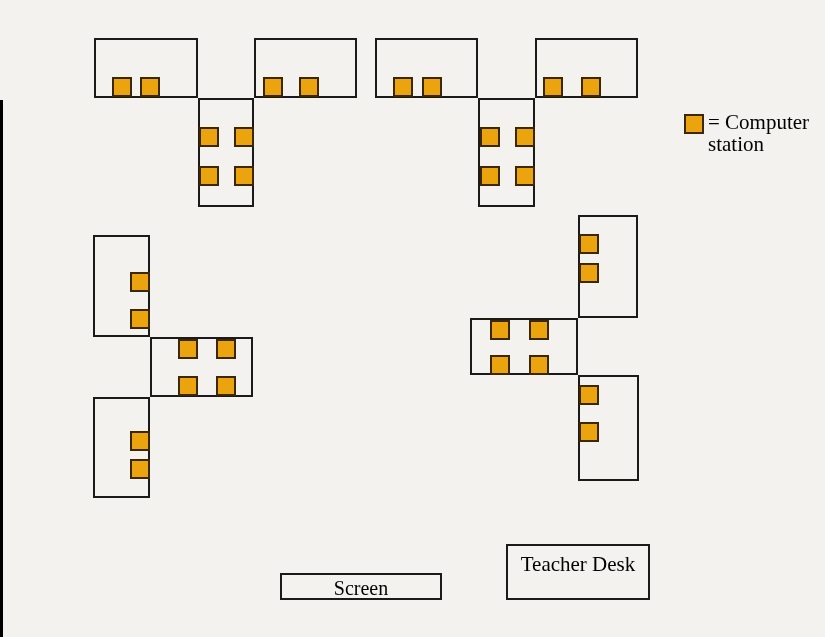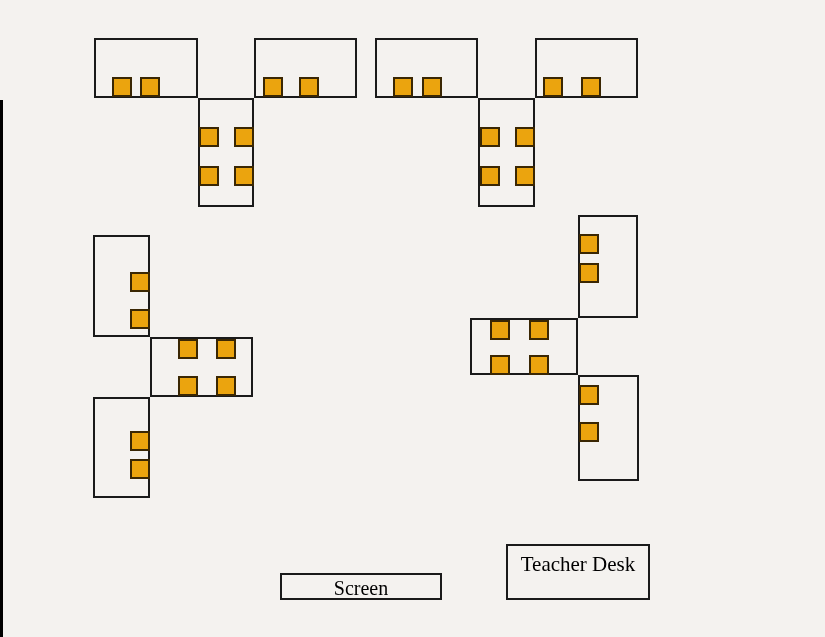--- a/index.html
+++ b/index.html
@@ -120,20 +120,27 @@
       <div class="station" style="left: 579px; top: 234px; width: 20px; height: 20px;"></div>
       <div class="station" style="left: 579px; top: 263px; width: 20px; height: 20px;"></div>
       <div class="station" style="left: 490px; top: 320px; width: 20px; height: 20px;"></div>
       <div class="station" style="left: 529px; top: 320px; width: 20px; height: 20px;"></div>
       <div class="station" style="left: 490px; top: 355px; width: 20px; height: 20px;"></div>
       <div class="station" style="left: 529px; top: 355px; width: 20px; height: 20px;"></div>
       <div class="station" style="left: 579px; top: 385px; width: 20px; height: 20px;"></div>
       <div class="station" style="left: 579px; top: 422px; width: 20px; height: 20px;"></div>
     </div>
 
+  <div class="legend">
+    <span class="station swatch"></span>
+    <div class="legend-text">
+      <div>= Computer</div>
+      <div>station</div>
+    </div>
+  </div>
 
   <div class="label-box teacher-box">
     <span>Teacher Desk</span>
   </div>
 
   <div class="label-box screen-box">
     <span>Screen</span>
   </div>
 
 </div>

